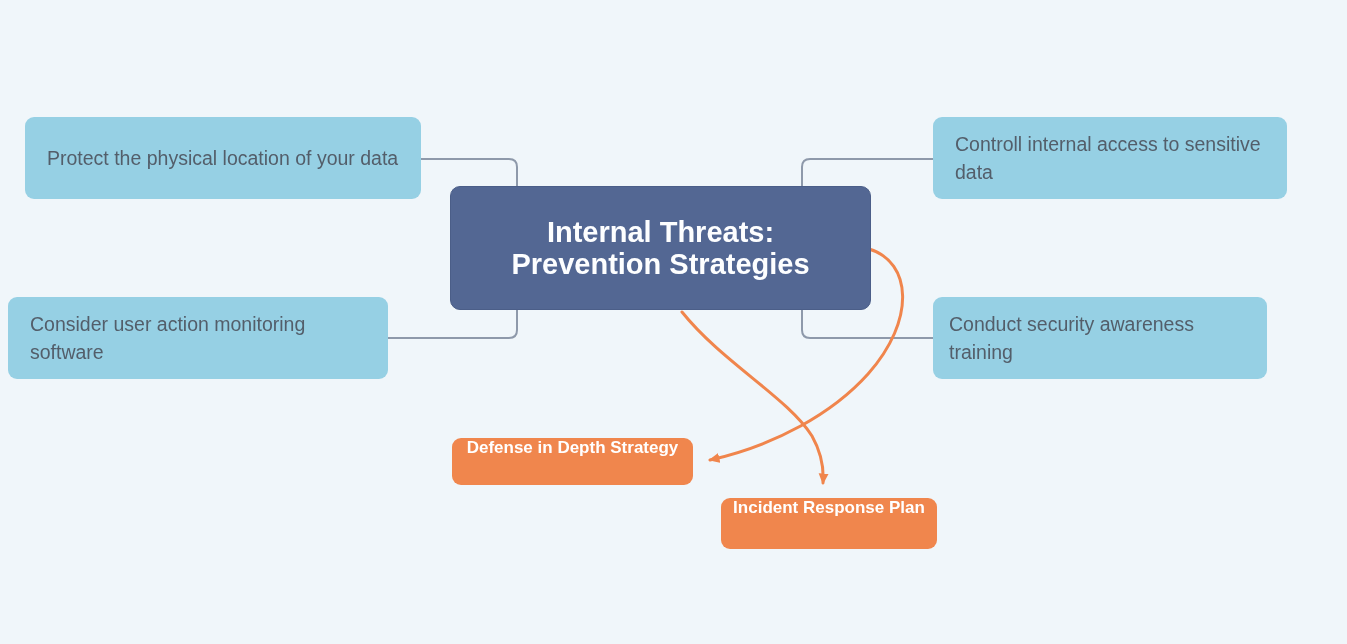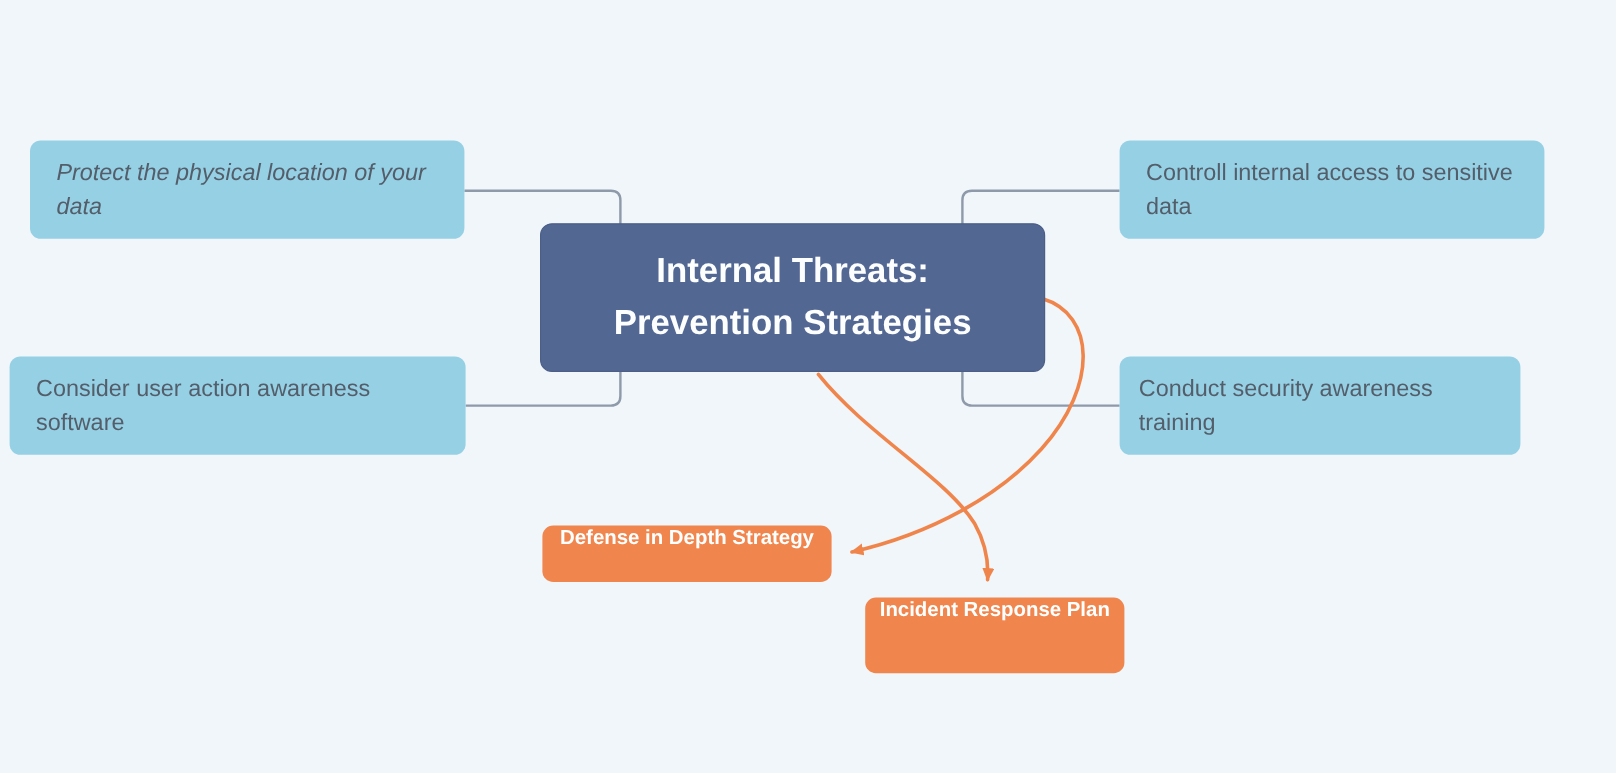--- a/index.html
+++ b/index.html
@@ -35,56 +35,56 @@
     background: #96d0e4;
     border-radius: 9px;
     color: #535e6a;
     font-size: 19.5px;
     line-height: 28px;
     padding: 13px 22px;
     display: flex;
     align-items: center;
   }
   .branch .label { width: 100%; }
-  .branch-top-left     { left: 25px;  top: 117px; width: 362px; height: 82px; font-style: italic; }
+  .branch-top-left     { left: 25px;  top: 117px; width: 396px; height: 82px; }
   .branch-bottom-left  { left: 8px;   top: 297px; width: 380px; height: 82px; }
   .branch-top-right    { left: 933px; top: 117px; width: 354px; height: 82px; }
   .branch-bottom-right { left: 933px; top: 297px; width: 334px; height: 82px; padding-left: 16px; }
   .center-node {
     left: 450px;
     top: 186px;
     width: 421px;
     height: 124px;
     background: #536793;
     border: 1px solid #4b5e88;
     border-radius: 10px;
     color: #fdfeff;
     font-size: 29px;
     font-weight: bold;
-    line-height: 43px;
+    line-height: 32px;
     text-align: center;
     display: flex;
     align-items: center;
     justify-content: center;
     padding: 0 28px;
   }
   .callout {
     background: #f0864d;
     border-radius: 9px;
     color: #ffffff;
     font-size: 17px;
     font-weight: bold;
     text-align: center;
     display: flex;
     align-items: flex-start;
     justify-content: center;
     padding: 0 10px;
   }
   .callout-defense  { left: 452px; top: 438px; width: 241px; height: 47px; }
-  .callout-incident { left: 721px; top: 498px; width: 216px; height: 63px; }
+  .callout-incident { left: 721px; top: 498px; width: 216px; height: 51px; }
 </style>
 </head>
 <body>
 
 <div class="canvas">
 
   <svg class="edges" viewBox="0 0 1347 644" xmlns="http://www.w3.org/2000/svg">
     <defs>
       <marker id="arrowhead" markerUnits="userSpaceOnUse" markerWidth="14" markerHeight="12" refX="9.5" refY="5" orient="auto">
         <path d="M0,0 L11,5 L0,10 Z" fill="#f0854c"></path>
@@ -102,21 +102,21 @@
 
   <div class="node center-node">
     <span class="label">Internal Threats: Prevention Strategies</span>
   </div>
 
   <div class="node branch branch-top-left">
     <span class="label">Protect the physical location of your data</span>
   </div>
 
   <div class="node branch branch-bottom-left">
-    <span class="label">Consider user action awareness software</span>
+    <span class="label">Consider user action monitoring software</span>
   </div>
 
   <div class="node branch branch-top-right">
     <span class="label">Controll internal access to sensitive data</span>
   </div>
 
   <div class="node branch branch-bottom-right">
     <span class="label">Conduct security awareness training</span>
   </div>
 

